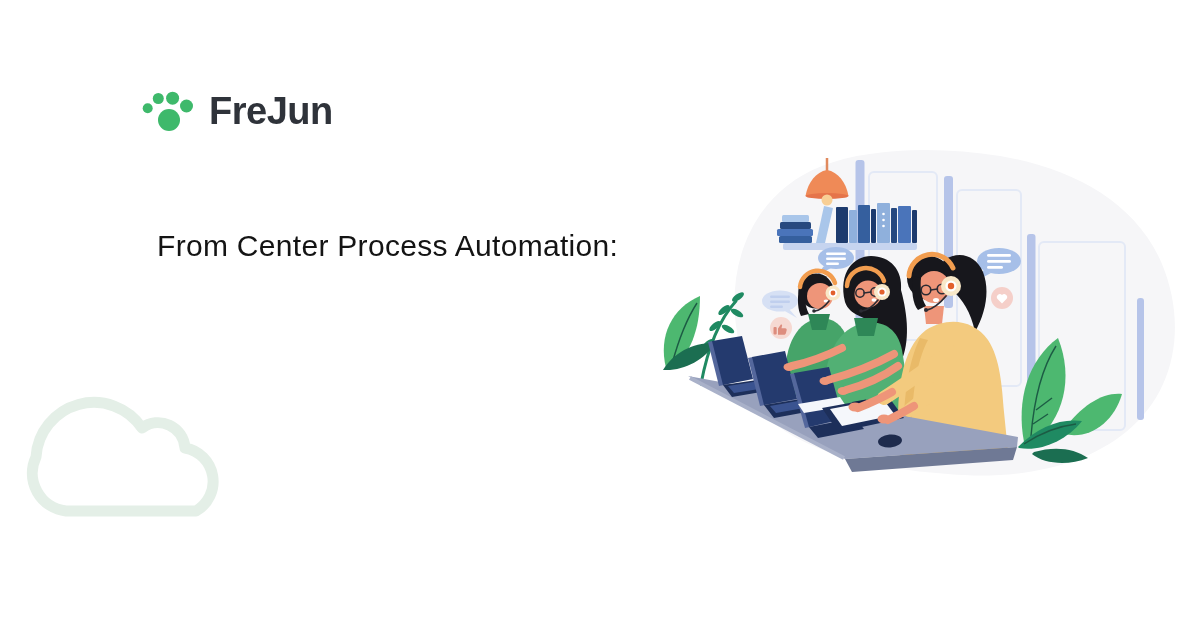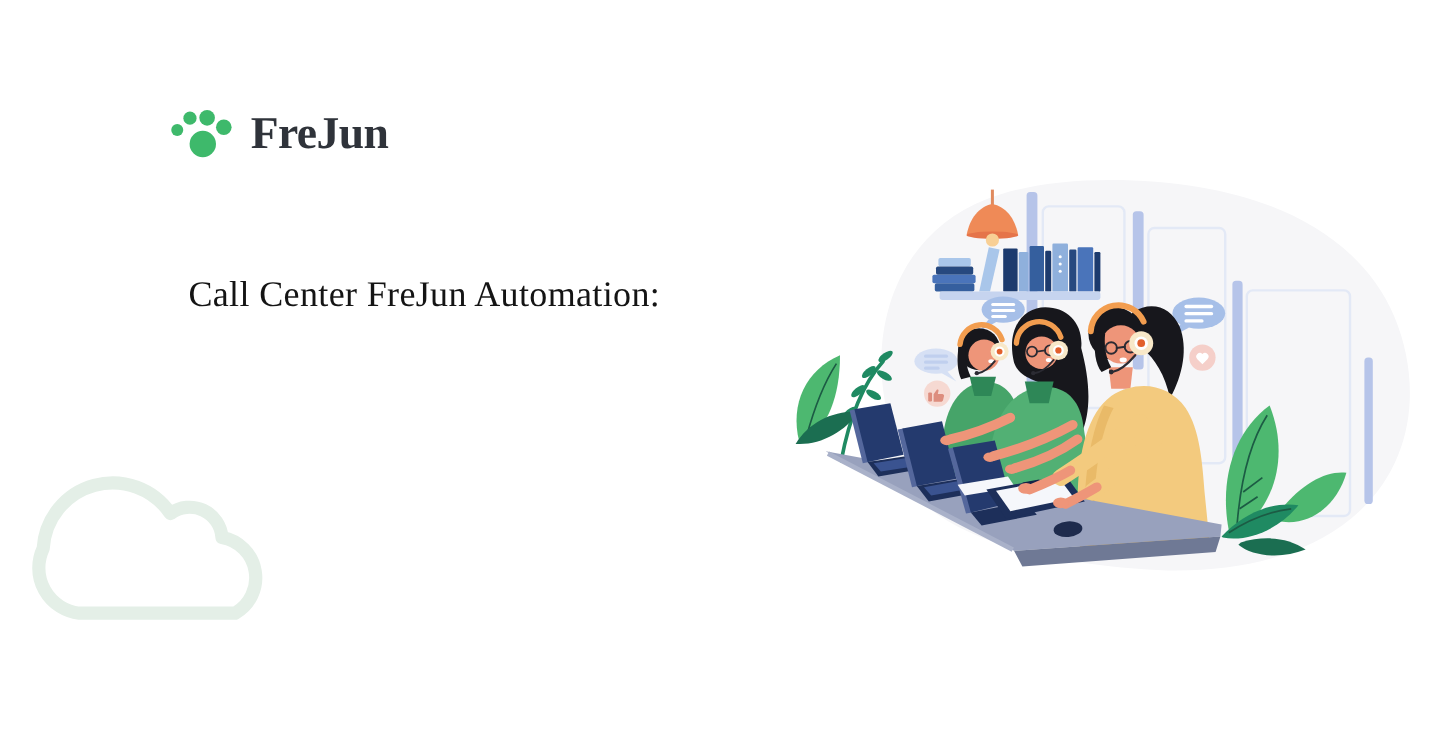--- a/index.html
+++ b/index.html
@@ -1,17 +1,17 @@
 <!DOCTYPE html>
 <html style="--pageBg: #ffffff; --brandGreen: #3eb96b; --logoText: #2f333a; --titleText: #141414; --blob: #f6f6f8; --strip: #b6c4e9; --panelLine: #e3e9f6; --lampShade: #ef8a57; --lampRim: #e5744a; --lampCord: #e08a5e; --lampBulb: #f8cf95; --shelf: #c6d4ef; --bookNavy: #27497f; --bookBlue: #4a74ba; --bookMid: #355f9e; --bookLight: #a9c6ea; --bookPale: #8fb0dc; --bookDeep: #1d3b6e; --bubbleBlue: #a6bfe8; --bubbleLight: #d6e0f4; --bubbleLine: #c0cfee; --thumbBg: #f6d9d2; --thumbGlyph: #dd8d7e; --heartBg: #f5cfc9; --heartGlyph: #ffffff; --leafGreen: #4db870; --leafDark: #1f8a62; --leafDeep: #1b6e51; --leafVein: #1c5b44; --deskTop: #98a1bd; --deskFront: #6f7995; --deskEdge: #a9b1c9; --laptopScreen: #243a6e; --laptopEdge: #54679c; --laptopBase: #1d2f5a; --keyDeck: #3a5390; --paper: #f5f7fb; --clipFrame: #1d2f5a; --mouse: #1e2b4d; --skin: #ee9579; --hair: #17171c; --green1: #46a469; --green2: #52b074; --collarGreen: #2e8757; --yellow: #f3ca7e; --yellowShade: #e9ba68; --headsetBand: #f29d4f; --headsetCup: #f8e8c8; --headsetCenter: #e2602c; --outline: #2b2b33; --cloud: #e4efe7;"><head>
 <meta charset="utf-8">
 <style>
   html,body{margin:0;padding:0;background:#fff;}
   #banner{position:relative;width:1200px;height:628px;overflow:hidden;
-          font-family:Liberation Serif, serif;background:var(--pageBg,#ffffff);}
+          font-family:Liberation Sans, sans-serif;background:var(--pageBg,#ffffff);}
   .art{position:absolute;left:0;top:0;width:1200px;height:628px;display:block;}
   .logo{position:absolute;left:140px;top:86px;display:flex;align-items:center;gap:13px;}
   .logo svg{width:56px;height:50px;display:block;}
   .brand{font-size:38px;font-weight:bold;color:var(--logoText);letter-spacing:-0.5px;}
   .title{position:absolute;left:157px;top:221px;margin:0;font-size:30px;font-weight:400;
          line-height:49px;color:var(--titleText);letter-spacing:0.3px;}
   .title span{display:block;}
 
   
   .dot{fill:var(--brandGreen);}
@@ -266,16 +266,16 @@
       <circle class="dot" cx="147.7" cy="110.3" r="5"></circle>
       <circle class="dot" cx="158.3" cy="100.5" r="5.5"></circle>
       <circle class="dot" cx="172.6" cy="100.2" r="6.5"></circle>
       <circle class="dot" cx="186.5" cy="108" r="6.5"></circle>
       <circle class="dot" cx="169" cy="122" r="11"></circle>
     </svg>
     <span class="brand">FreJun</span>
   </header>
 
   <h1 class="title">
-    <span>Call Center FreJun Automation:</span>
+    <span>From Center Process Automation:</span>
   </h1>
 
 </div>
 
 </body></html>

